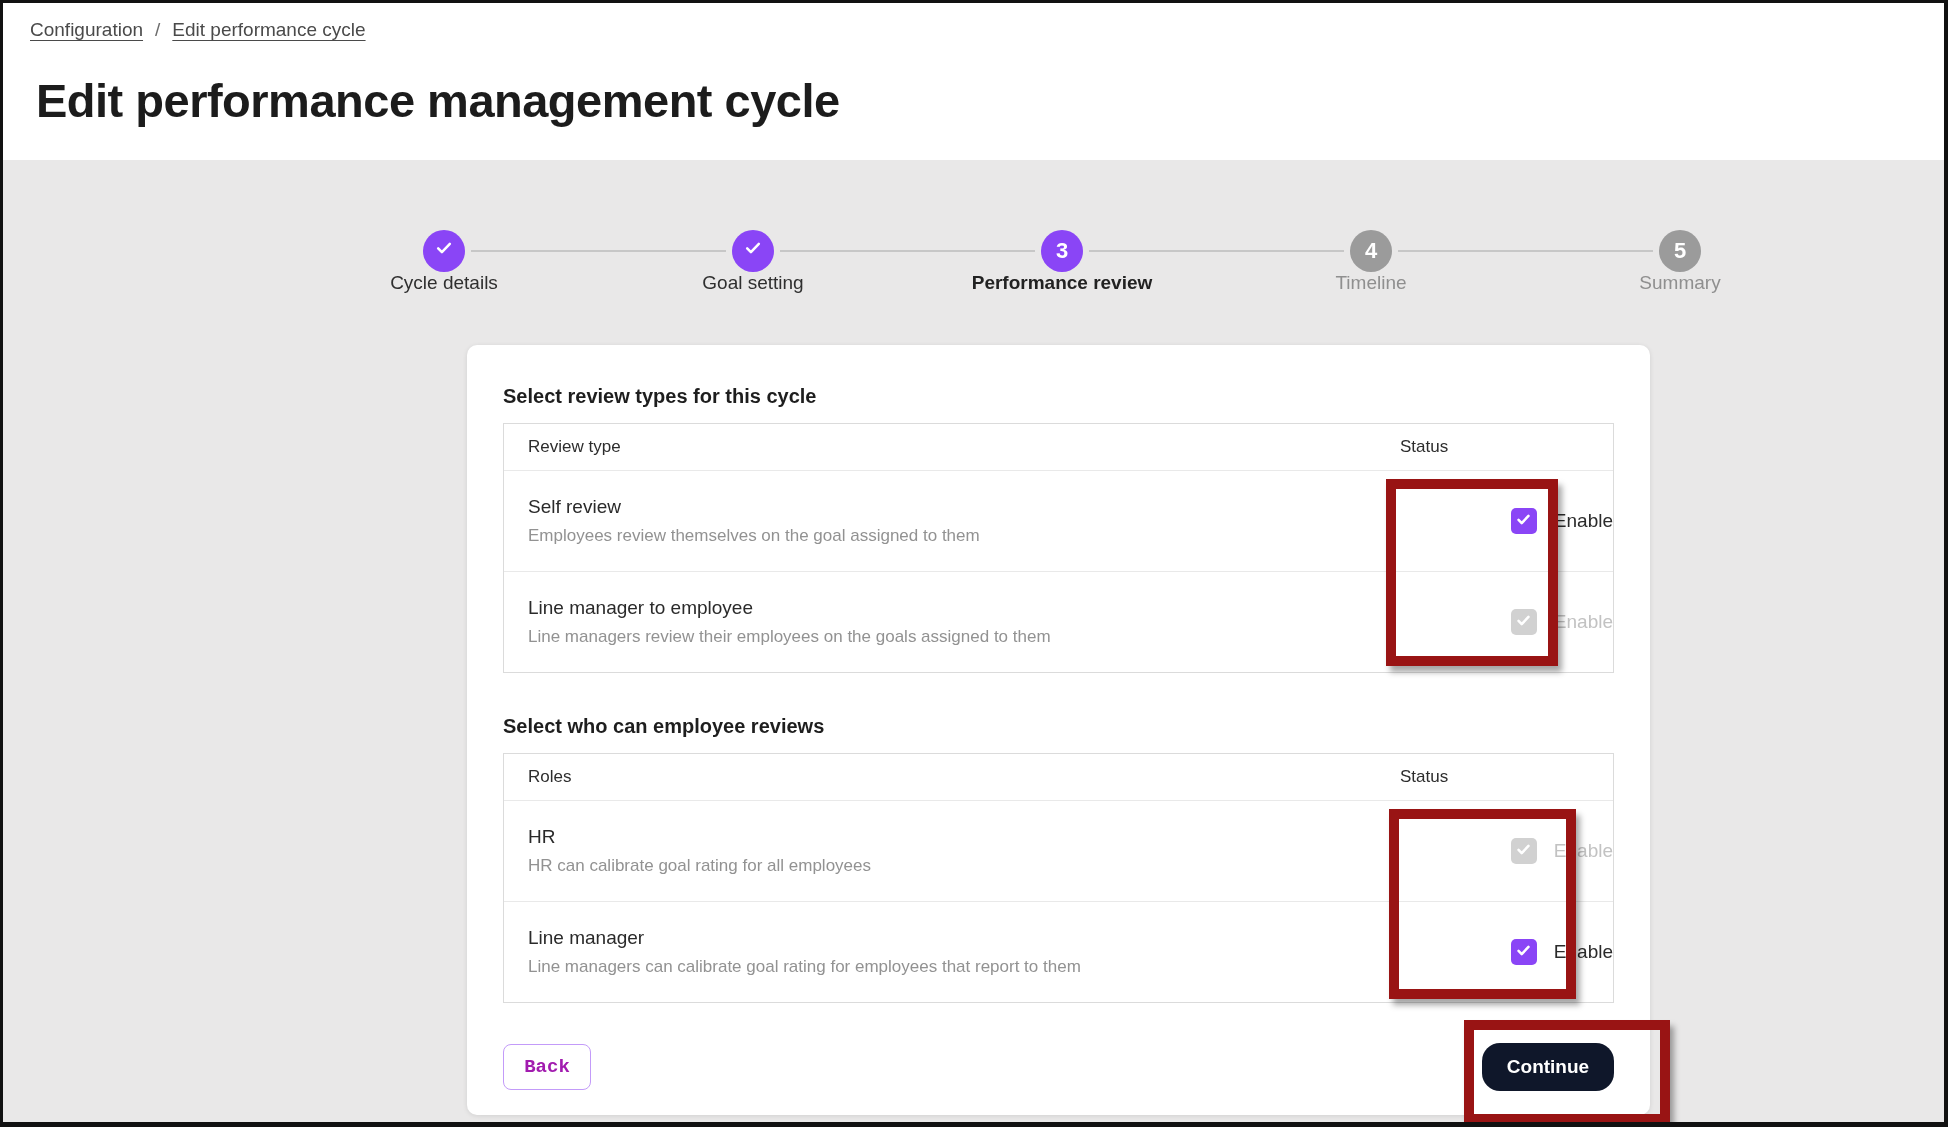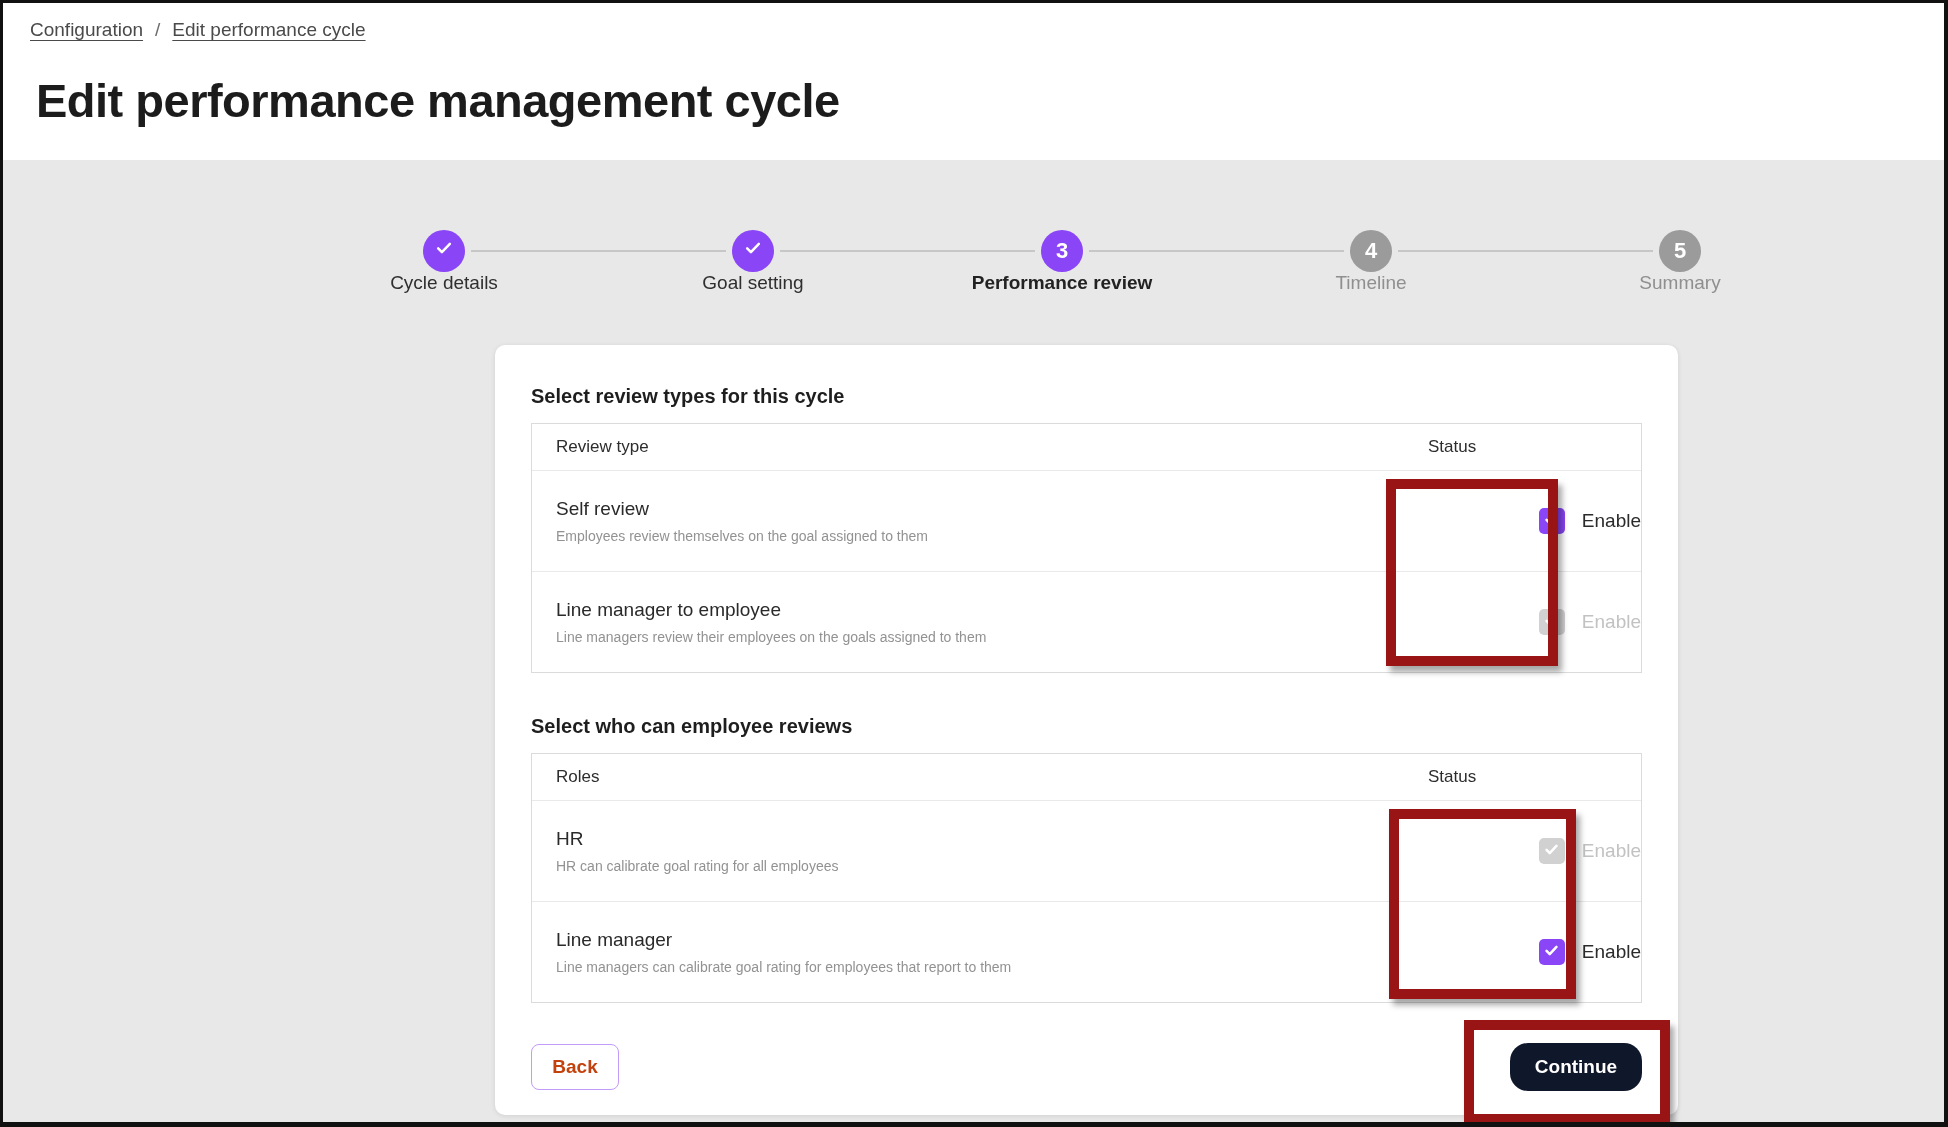--- a/index.html
+++ b/index.html
@@ -26,45 +26,45 @@
     display:flex; align-items:center; justify-content:center;
     color:#fff; font-size:22px; font-weight:700;
   }
   .step.complete .circle,.step.active .circle{background:#8a45f6;}
   .step.upcoming .circle{background:#9b9b9b;}
   .step .label{font-size:19px; color:#2f2f2f;}
   .step.active .label{font-weight:700; color:#222;}
   .step.upcoming .label{color:#8f8f8f;}
   
   .card{
-    position:absolute; left:492px; top:185px; width:1183px; height:770px;
+    position:absolute; left:464px; top:185px; width:1183px; height:770px;
     background:#fff; border-radius:10px; box-shadow:0 1px 5px rgba(0,0,0,0.10);
     box-sizing:border-box; padding:0 36px;
   }
   .section-heading{font-size:20px; font-weight:700; color:#1e1e1e; margin:0; padding-top:40px;}
   .table{margin-top:15px; border:1px solid #dbdbdb; border-radius:0; overflow:hidden; background:#fff;}
   .trow{display:grid; grid-template-columns:1fr 219px; align-items:center;}
   .thead{height:46px; font-size:17px; color:#2d2d2d;}
   .thead .c1{padding-left:24px;}
   .thead .c2{padding-left:6px;}
   .tbody-row{height:100px; border-top:1px solid #e9e9e9;}
   .cell-main{padding-left:24px;}
   .row-title{font-size:19px; color:#2a2a2a;}
-  .row-desc{font-size:14px; color:#929292; margin-top:8px;}
+  .row-desc{font-size:17px; color:#929292; margin-top:8px;}
   .cell-status{display:flex; align-items:center; gap:17px;justify-content:flex-end;}
   .checkbox{width:26px; height:26px; border-radius:5px; display:flex; align-items:center; justify-content:center; flex:0 0 auto;}
   .checkbox.on{background:#8a45f6;}
   .checkbox.off{background:#d1d1d1;}
   .enable-label{font-size:19px; color:#2b2b2b;}
   .enable-label.muted{color:#c2c2c2;}
   
   .card-footer{display:flex; justify-content:space-between; align-items:center; margin-top:40px;}
   .btn-back{
     width:88px; height:46px; background:#fff; border:1.5px solid #c39bf9; border-radius:8px;
-    color:#c2410c; font-size:19px; font-weight:700; font-family:Liberation Sans, sans-serif; cursor:pointer;
+    color:#a21caf; font-size:19px; font-weight:700; font-family:Liberation Mono, monospace; cursor:pointer;
   }
   .btn-continue{
     width:132px; height:48px; background:#0f172a; border:none; border-radius:18px;
     color:#fff; font-size:19px; font-weight:700; font-family:inherit; cursor:pointer;
   }
   
   .annot{position:absolute; border:10px solid #991414; box-shadow:4px 6px 6px rgba(0,0,0,0.35); pointer-events:none;}
   .annot1{left:1383px; top:476px; width:152px; height:167px;}
   .annot2{left:1386px; top:806px; width:167px; height:170px;}
   .annot3{left:1461px; top:1017px; width:186px; height:84px;}

